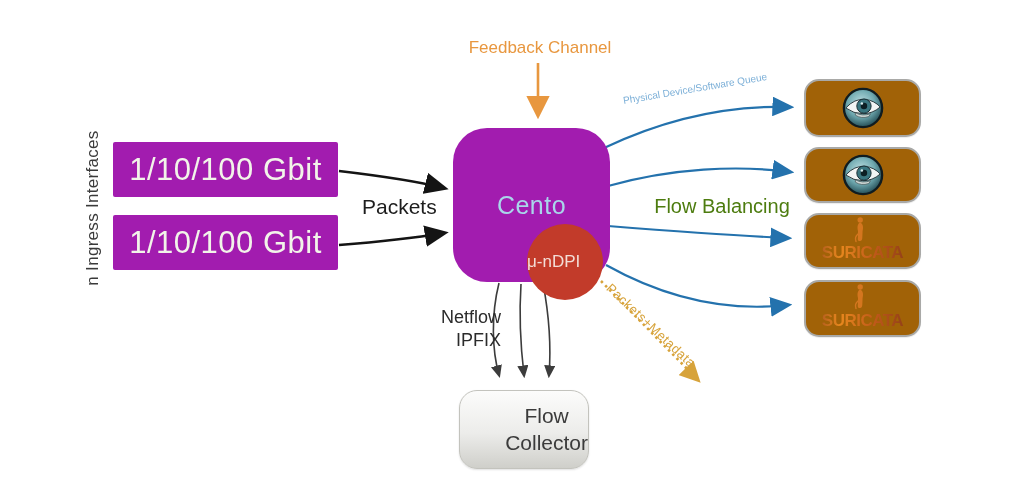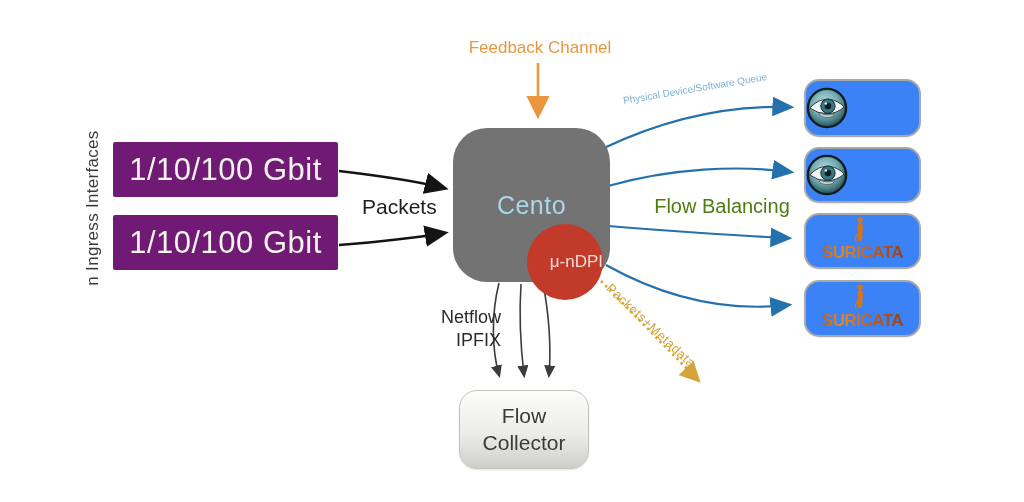--- a/index.html
+++ b/index.html
@@ -9,64 +9,64 @@
   }
   .abs{position:absolute;}
   
   #ingress-axis{
     left:6px;top:199px;width:172px;height:18px;
     transform:rotate(-90deg);transform-origin:86px 9px;
     font-size:17px;color:#3a3a3a;text-align:center;letter-spacing:.3px;white-space:nowrap;
   }
   
   .green-box{
-    left:113px;width:225px;height:55px;background:#701a75;
+    left:113px;width:225px;height:55px;background:#a21caf;
     display:flex;align-items:center;justify-content:center;
     color:#f2f4e9;font-size:31px;letter-spacing:.5px;border-radius:2px;
   }
   #green-box-1{top:142px;}
   #green-box-2{top:215px;}
   
   #packets-label{left:362px;top:195px;width:86px;text-align:left;font-size:21px;color:#1d1d1d;}
   #feedback-label{left:448px;top:38px;width:184px;text-align:center;font-size:17px;color:#e8973f;}
   #physical-queue-label{
     left:612px;top:83px;width:166px;text-align:center;font-size:10px;color:#7db0d8;
     transform:rotate(-9.5deg);white-space:nowrap;
   }
   #flow-balancing-label{left:646px;top:195px;width:152px;text-align:center;font-size:20px;color:#4d7c0f;}
   #packets-metadata-label{
     left:585px;top:318px;width:132px;text-align:center;font-size:13px;color:#d7a33b;
     transform:rotate(43deg);white-space:nowrap;letter-spacing:.5px;
   }
   #netflow-label{left:403px;top:306px;width:98px;text-align:right;font-size:18px;color:#2b2b2b;line-height:1.3;}
   
   #cento-node{
-    left:453px;top:128px;width:157px;height:154px;border-radius:34px;background:#737373;
+    left:453px;top:128px;width:157px;height:154px;border-radius:34px;background:#a21caf;
     display:flex;align-items:center;justify-content:center;
     color:#a9d6ea;font-size:25px;letter-spacing:.5px;
   }
   #ndpi-badge{
     left:527px;top:224px;width:76px;height:76px;border-radius:50%;background:#c23b2a;
-    display:flex;align-items:center;justify-content:flex-end;
+    display:flex;align-items:center;justify-content:flex-start;
     color:#f3ddd6;font-size:17px;
   }
   
   .gray-box{
     background:linear-gradient(180deg,#fcfcfb 0%,#ececea 55%,#cfcfca 100%);
     border:1px solid #c3c3bd;border-radius:18px;
-    display:flex;align-items:center;justify-content:center;text-align:center;
+    display:flex;align-items:center;justify-content:flex-end;text-align:center;
     color:#3b3b3b;font-size:21px;line-height:1.28;
     box-shadow:0 1px 2px rgba(0,0,0,.12);
   }
   #flow-collector-node{left:459px;top:390px;width:128px;height:77px;}
   #packet-to-disk-node{left:642px;top:392px;width:131px;height:71px;}
   
   .consumer-box{
-    left:804px;width:113px;background:#3b82f6;border:2px solid #a9a9a7;border-radius:15px;
-    display:flex;align-items:center;justify-content:flex-start;
+    left:804px;width:113px;background:#a16207;border:2px solid #a9a9a7;border-radius:15px;
+    display:flex;align-items:center;justify-content:center;
     box-shadow:0 1px 1px rgba(0,0,0,.08);
   }
   #consumer-1{top:79px;height:54px;}
   #consumer-2{top:147px;height:52px;}
   #consumer-3{top:213px;height:52px;}
   #consumer-4{top:280px;height:53px;}
   .suricata{position:relative;width:100%;height:100%;}
   .suricata .word{
     position:absolute;left:0;right:0;bottom:4px;text-align:center;
     font-size:17px;font-weight:bold;letter-spacing:-.5px;color:#b4531c;

